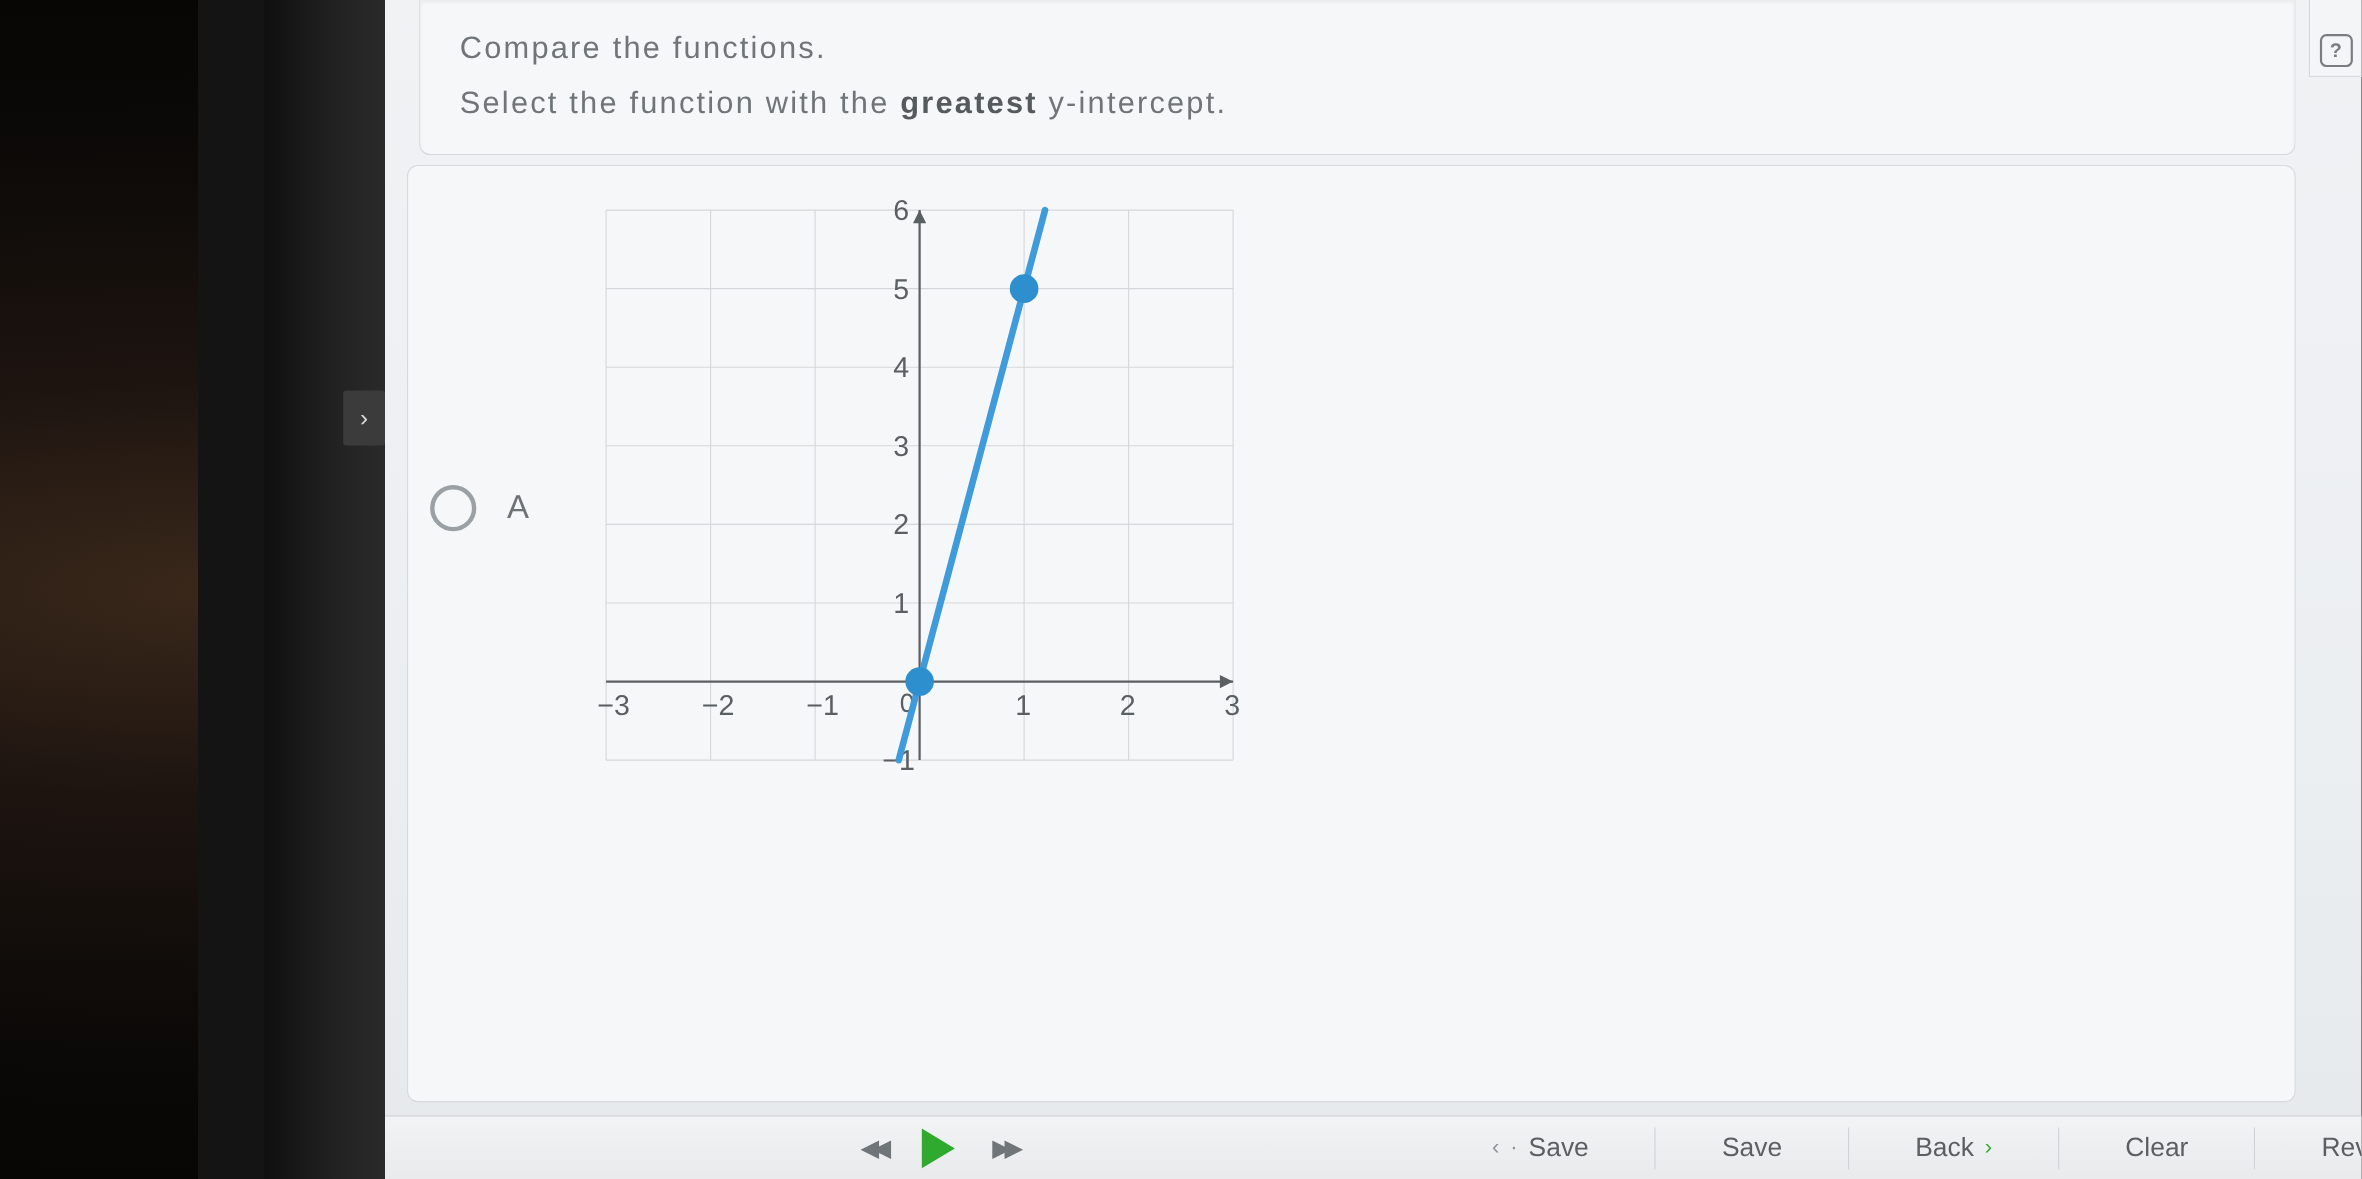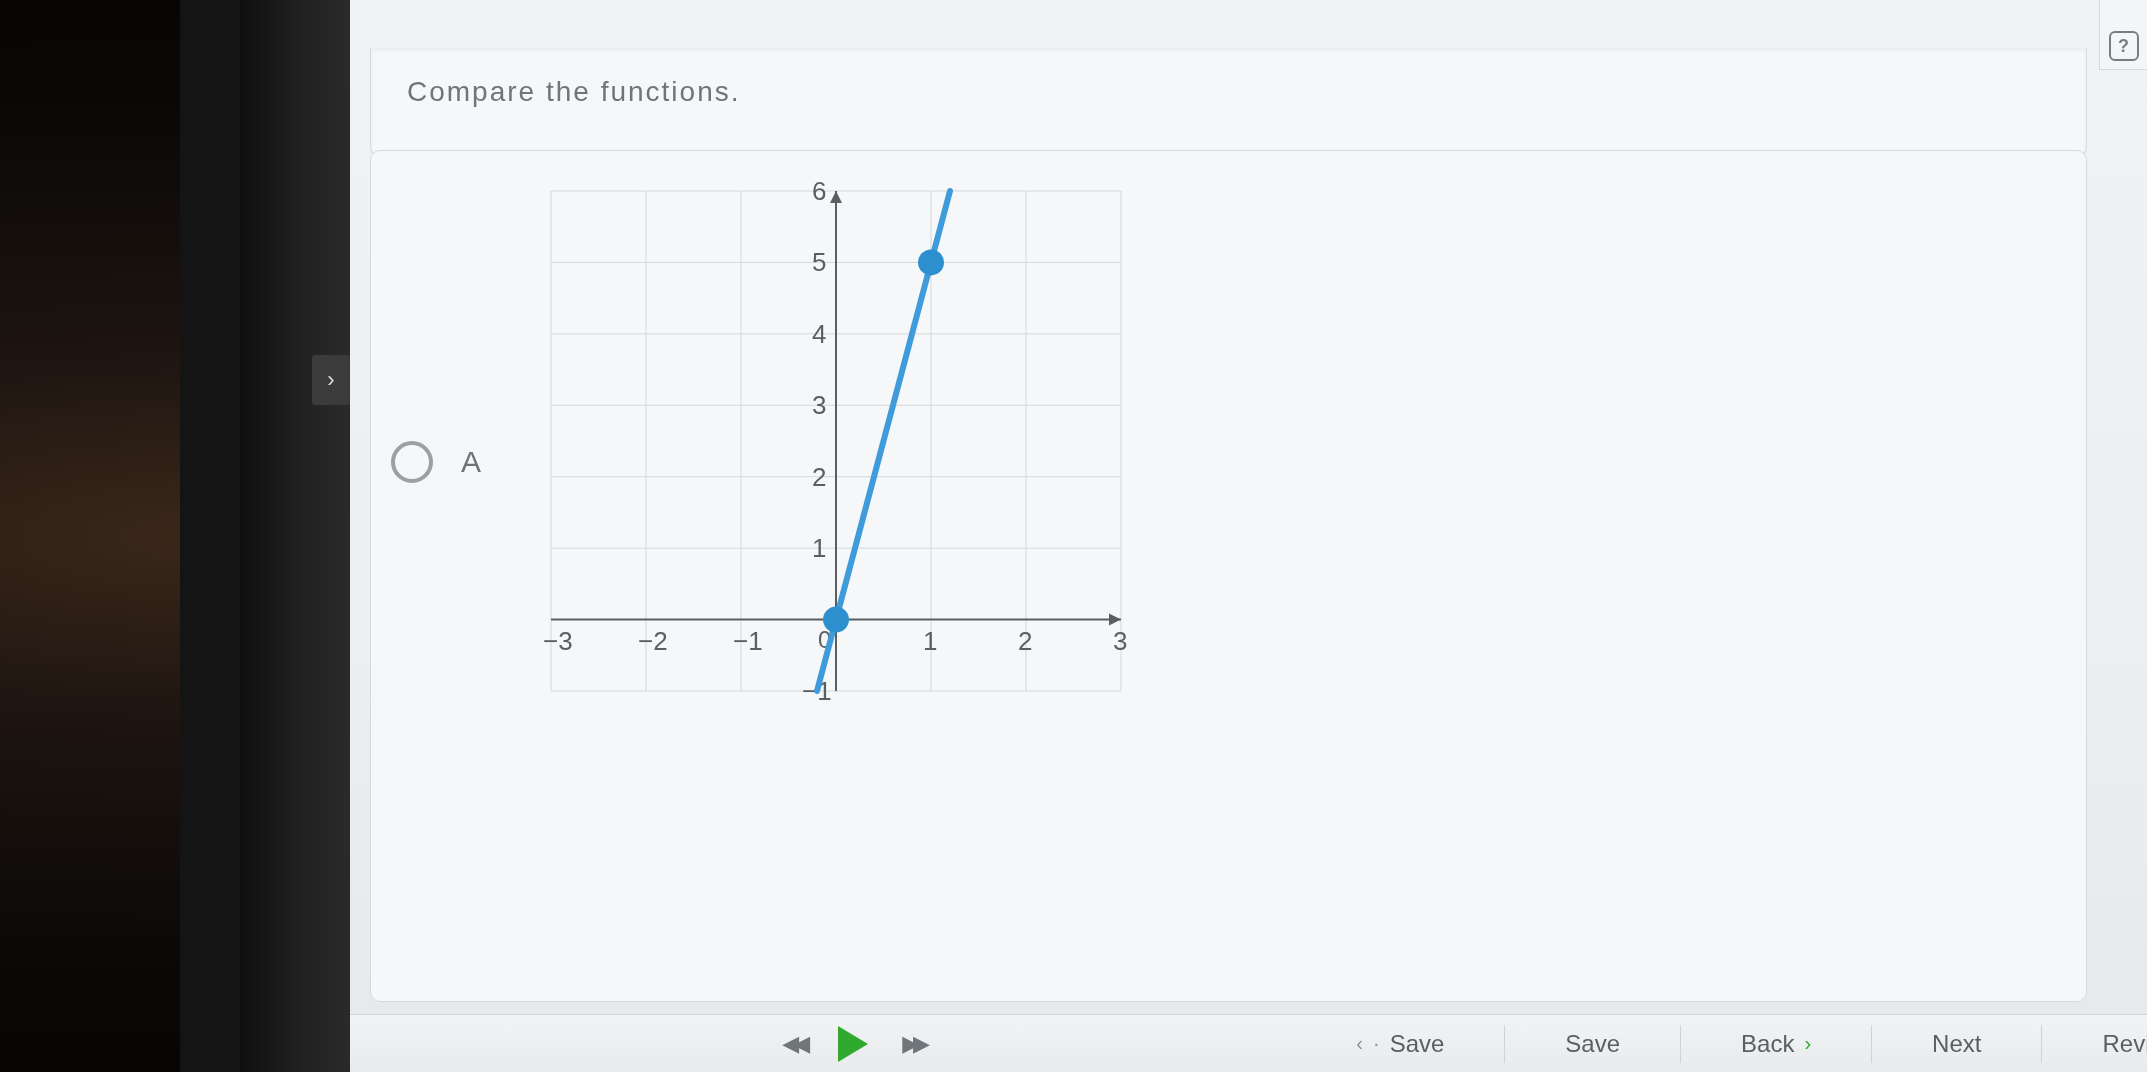--- a/index.html
+++ b/index.html
@@ -15,21 +15,21 @@
 .bezel .nub { position: absolute; top: 355px; left: 72px; width: 38px; height: 50px; background: #3b3b3b; color: #ddd; display: flex; align-items: center; justify-content: center; font-size: 22px; border-radius: 3px; }
 
 
 .screen { position: absolute; left: 110px; right: 0; top: 0; bottom: 0; background: linear-gradient(180deg, #f0f2f4 0%, #eceff1 60%, #e6e9eb 100%); }
 
 
 .right-strip { position: absolute; right: 0; top: 0; width: 48px; height: 70px; background: #f4f5f7; border-left: 1px solid #d6d9dc; border-bottom: 1px solid #d6d9dc; display:flex; align-items:flex-end; justify-content:center; padding-bottom:8px;}
 .right-strip .help { width:30px; height:30px; border:2px solid #7a7d80; border-radius:6px; color:#7a7d80; display:flex; align-items:center; justify-content:center; font-size:18px; font-weight:bold; }
 
 
-.prompt-card { position: absolute; left: 20px; right: 60px; top: 0; background: #f6f7f9; border: 1px solid #d7dadd; border-top: none; border-radius: 0 0 10px 10px; padding: 28px 52px 30px 36px; box-shadow: 0 2px 4px rgba(0,0,0,.05) inset; margin-top: 48px; }
+.prompt-card { position: absolute; left: 31px; right: 60px; top: 0; background: #f6f7f9; border: 1px solid #d7dadd; border-top: none; border-radius: 0 0 10px 10px; padding: 28px 52px 30px 36px; box-shadow: 0 2px 4px rgba(0,0,0,.05) inset; }
 .prompt-card .line1 { color: #6f7578; font-size: 28px; letter-spacing: 2px; margin-bottom: 18px; }
 .prompt-card .line2 { color: #6f7578; font-size: 28px; letter-spacing: 2px; }
 .prompt-card .line2 strong { color: #555a5d; font-weight: 800; }
 
 
 .answer-card { position: absolute; left: 20px; right: 60px; top: 150px; bottom: 70px; background: #f6f7f9; border: 1px solid #d7dadd; border-radius: 10px; }
 
 
 .option { position: absolute; left: 20px; top: 290px; display:flex; align-items:center; gap: 28px; }
 .radio { width: 42px; height: 42px; border: 4px solid #9aa0a4; border-radius: 50%; background: #f6f7f9; }
@@ -65,20 +65,23 @@
   <div class="screen">
 
     <div class="right-strip">
       <div class="help">
         <span>?</span>
       </div>
     </div>
 
     <div class="prompt-card">
       <div class="line1">Compare the functions.</div>
+      <div class="line2">
+        <span>Select the function with the </span><strong>greatest</strong><span> y-intercept.</span>
+      </div>
     </div>
 
     <div class="answer-card">
 
       <div class="option">
         <div class="radio"></div>
         <div class="option-label">A</div>
       </div>
 
       <div class="chart-wrap">
@@ -140,21 +143,21 @@
         <div class="btn">
           <span>Save</span>
         </div>
         <div class="sep"></div>
         <div class="btn">
           <span>Back</span>
           <span class="chev green">›</span>
         </div>
         <div class="sep"></div>
         <div class="btn">
-          <span>Next</span>
+          <span>Clear</span>
         </div>
         <div class="sep"></div>
         <div class="btn">
           <span>Review/End</span>
         </div>
       </div>
     </div>
 
   </div>
 </div>

